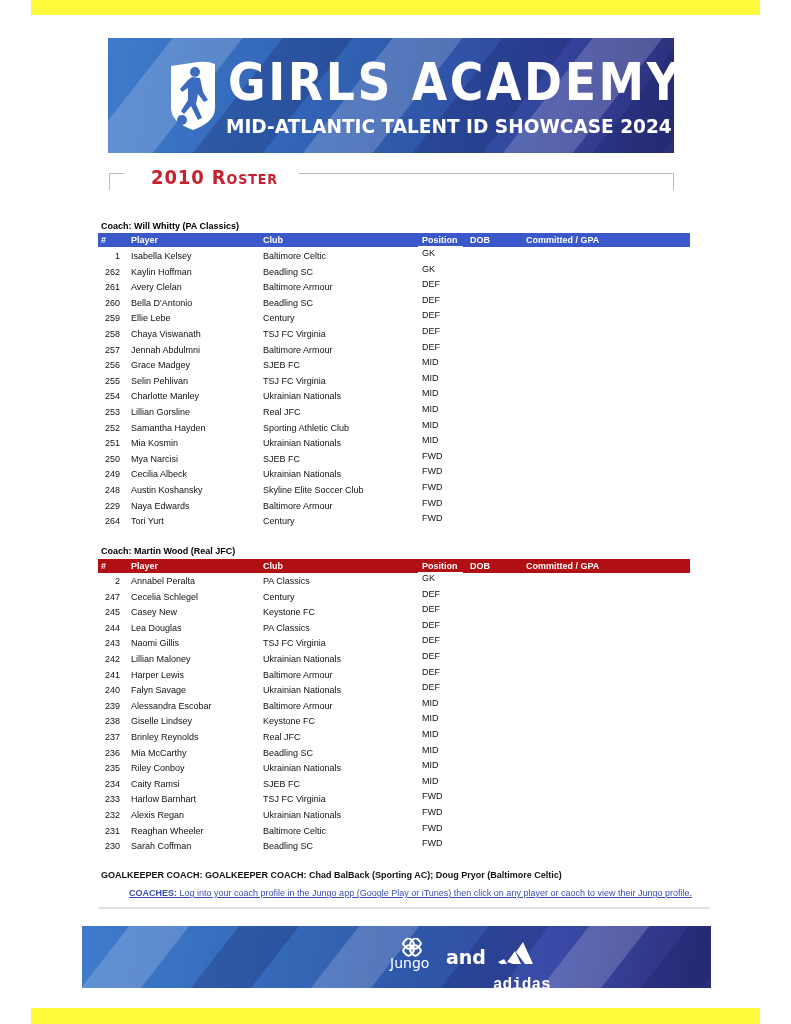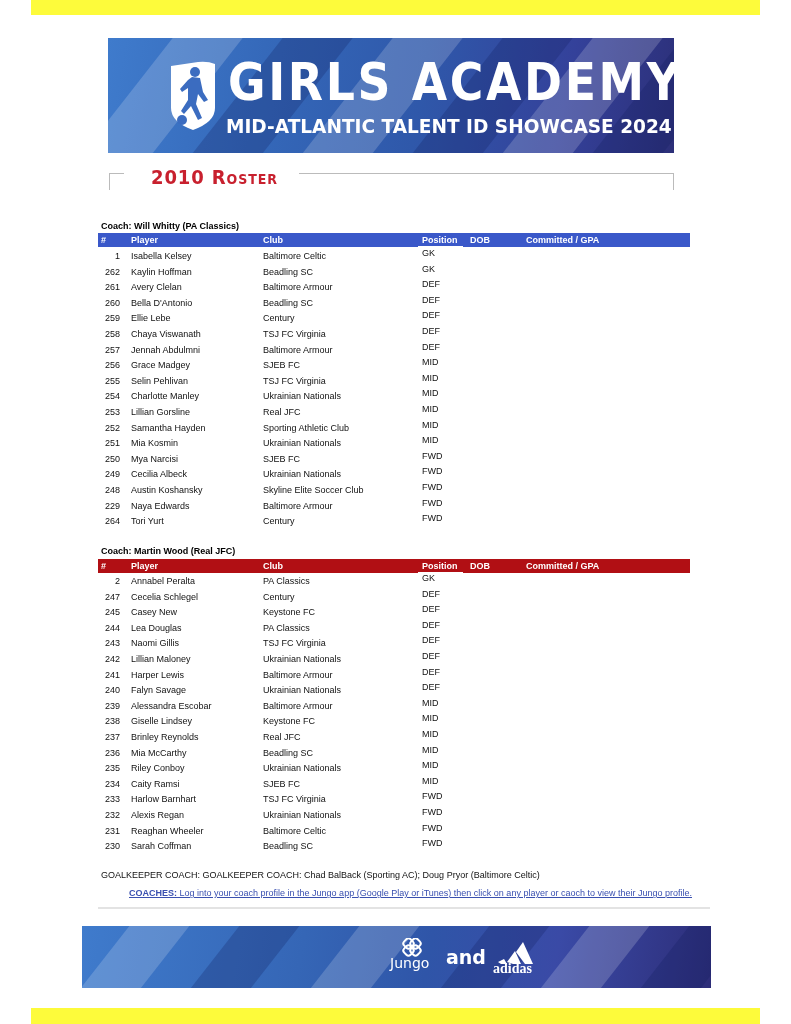--- a/index.html
+++ b/index.html
@@ -33,35 +33,35 @@
   .red { background:#b10f14; }
 
   .rows { position:absolute; left:98px; width:592px; }
   .row { position:relative; height:15.6px; font-size:9px; color:#111; }
   .row span { position:absolute; top:1px; white-space:nowrap; }
   .c-num { left:0; width:22px; text-align:right; }
   .c-player { left:33px; }
   .c-club { left:165px; }
   .c-pos { left:324px; top:-2px !important;text-align:center; }
 
-  .gk-coach { position:absolute; left:101px; top:870px; font-size:9px; font-weight:normal; }
+  .gk-coach { position:absolute; left:101px; top:870px; font-size:9px; font-weight:bold; }
   .coaches-link { position:absolute; left:101px; top:888px; font-size:9px; color:#3a50b0; text-decoration:underline; white-space:nowrap; }
   .coaches-link b { font-weight:bold;margin-left:28px; }
   .footer-rule { position:absolute; left:98px; top:907px; width:612px; height:2px; background:#e3e3e3; }
 
   .sponsor { position:absolute; left:82px; top:926px; width:629px; height:62px; overflow:hidden;
              background:linear-gradient(100deg,#3f7bcc 0%,#3566b6 35%,#2f55a8 55%,#3a4aa6 75%,#2d2d78 100%); }
   .sponsor .stripe { position:absolute; top:-30px; height:130px; width:60px; transform:skewX(-38deg); opacity:.18; background:#fff; }
   .sponsor .stripe.dark { background:#0f1b5a; opacity:.25; }
   .sponsor-text { position:absolute; left:173px; top:20px; font-family:"DejaVu Sans", sans-serif; font-weight:bold; font-size:19px; color:#fff;margin-top:48px; }
   .sponsor-and { position:absolute; left:364px; top:20px; font-family:"DejaVu Sans", sans-serif; font-weight:bold; font-size:19px; color:#fff; }
   .jungo-logo { position:absolute; left:308px; top:12px; width:44px; height:40px; color:#fff; }
   .jungo-word { position:absolute; left:308px; top:29px; font-size:14px; color:#fff; font-family:"DejaVu Sans", sans-serif; }
   .adidas-logo { position:absolute; left:410px; top:14px; width:46px; height:34px; }
-  .adidas-word { position:absolute; left:411px; top:35px; font-size:14px; font-weight:bold; color:#fff; font-family:Liberation Serif, serif; }
+  .adidas-word { position:absolute; left:411px; top:50px; font-size:16px; font-weight:bold; color:#fff; font-family:Liberation Mono, monospace; }
 </style>
 </head>
 <body>
 
 <div class="yellow-bar yellow-top"></div>
 
 <div class="banner">
   <div class="stripe" style="left:10px"></div>
   <div class="stripe dark" style="left:120px"></div>
   <div class="stripe" style="left:230px"></div>

